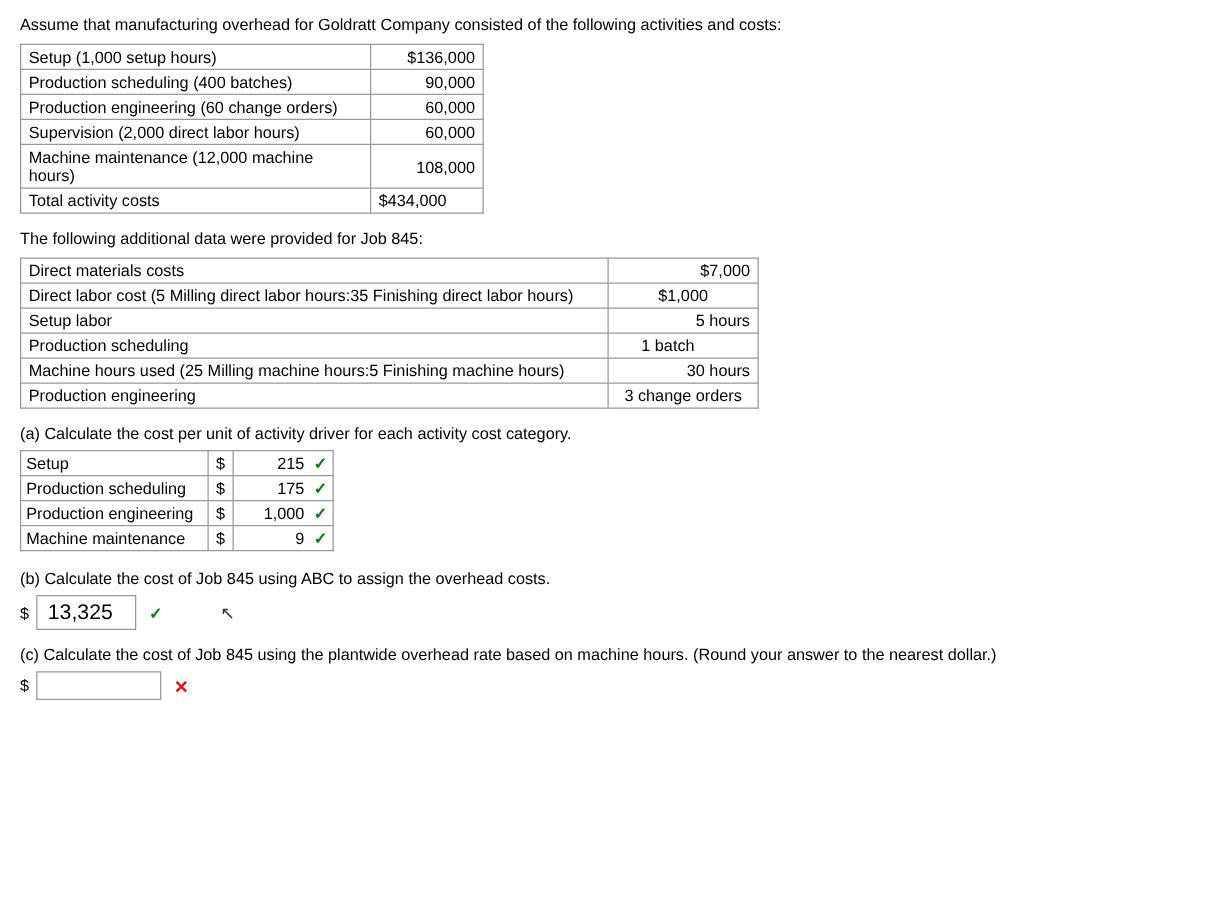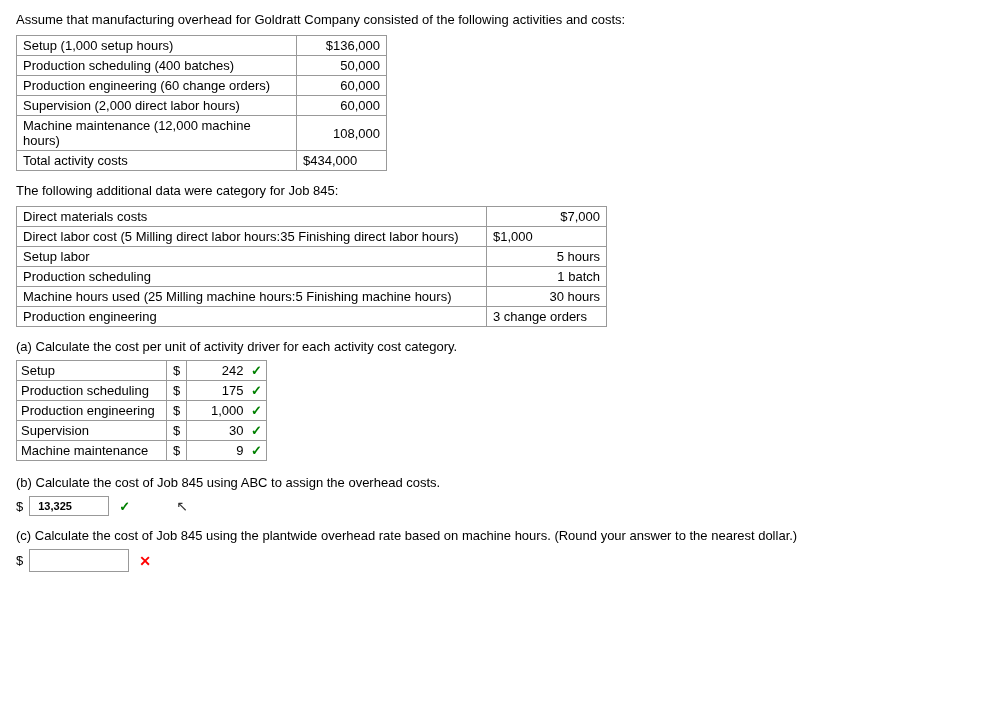--- a/index.html
+++ b/index.html
@@ -54,23 +54,22 @@
     .inline-answer {
       display: flex;
       align-items: center;
       gap: 6px;
       margin-bottom: 10px;
     }
     .answer-box {
       border: 1px solid #999;
       padding: 3px 8px;
       min-width: 80px;
-      font-size: 11px;
+      font-size: 17px;
       display: inline-block;
-      font-weight: bold;
     }
     .dollar-prefix { font-size: 13px; }
     .input-field {
       border: 1px solid #999;
       padding: 3px 6px;
       font-size: 13px;
       width: 100px;
       outline: none;
     }
     .x-mark {
@@ -92,95 +91,90 @@
 <p class="intro-text">Assume that manufacturing overhead for Goldratt Company consisted of the following activities and costs:</p>
 
 <table class="table-activity">
   <tbody id="activity-tbody">
       <tr>
         <td>Setup (1,000 setup hours)</td>
         <td style=" margin-left: 12px;">$136,000</td>
       </tr>
       <tr>
         <td>Production scheduling (400 batches)</td>
-        <td style="text-align: right;">50,000</td>
+        <td style="text-align: right;">90,000</td>
       </tr>
       <tr>
         <td>Production engineering (60 change orders)</td>
         <td style="text-align: right;">60,000</td>
       </tr>
       <tr>
         <td>Supervision (2,000 direct labor hours)</td>
         <td style="text-align: right;">60,000</td>
       </tr>
       <tr>
         <td>Machine maintenance (12,000 machine hours)</td>
         <td style="text-align: right;">108,000</td>
       </tr>
       <tr>
         <td>Total activity costs</td>
         <td style="text-align: left;">$434,000</td>
       </tr>
     </tbody>
 </table>
 
-<p class="section-label">The following additional data were category for Job 845:</p>
+<p class="section-label">The following additional data were provided for Job 845:</p>
 
 <table class="table-job">
   <tbody id="job-tbody">
       <tr>
         <td>Direct materials costs</td>
         <td style="text-align: right;">$7,000</td>
       </tr>
       <tr>
         <td>Direct labor cost (5 Milling direct labor hours:35 Finishing direct labor hours)</td>
-        <td style="text-align: left;">$1,000</td>
+        <td style="text-align: center;">$1,000</td>
       </tr>
       <tr>
         <td>Setup labor</td>
         <td style="text-align: right;">5 hours</td>
       </tr>
       <tr>
         <td>Production scheduling</td>
-        <td style="text-align: right; padding-left: 26px;">1 batch</td>
+        <td style="text-align: left; padding-left: 26px;">1 batch</td>
       </tr>
       <tr>
         <td>Machine hours used (25 Milling machine hours:5 Finishing machine hours)</td>
         <td style="text-align: right;">30 hours</td>
       </tr>
       <tr>
         <td>Production engineering</td>
-        <td style="text-align: left;">3 change orders</td>
+        <td style="text-align: center;">3 change orders</td>
       </tr>
     </tbody>
 </table>
 
 <p class="part-label">(a) Calculate the cost per unit of activity driver for each activity cost category.</p>
 
 <table class="answer-table">
   <tbody id="parta-tbody">
       <tr>
         <td class="label-cell">Setup</td>
         <td class="dollar-cell">$</td>
-        <td class="value-cell"><span>242</span><span class="check-green"> ✓</span></td>
+        <td class="value-cell"><span>215</span><span class="check-green"> ✓</span></td>
       </tr>
       <tr>
         <td class="label-cell">Production scheduling</td>
         <td class="dollar-cell">$</td>
         <td class="value-cell"><span>175</span><span class="check-green"> ✓</span></td>
       </tr>
       <tr>
         <td class="label-cell">Production engineering</td>
         <td class="dollar-cell">$</td>
         <td class="value-cell"><span>1,000</span><span class="check-green"> ✓</span></td>
-      </tr>
-      <tr>
-        <td class="label-cell">Supervision</td>
-        <td class="dollar-cell">$</td>
-        <td class="value-cell"><span>30</span><span class="check-green"> ✓</span></td>
       </tr>
       <tr>
         <td class="label-cell">Machine maintenance</td>
         <td class="dollar-cell">$</td>
         <td class="value-cell"><span>9</span><span class="check-green"> ✓</span></td>
       </tr>
     </tbody>
 </table>
 
 <p class="part-label" style="margin-top:14px;">(b) Calculate the cost of Job 845 using ABC to assign the overhead costs.</p>

